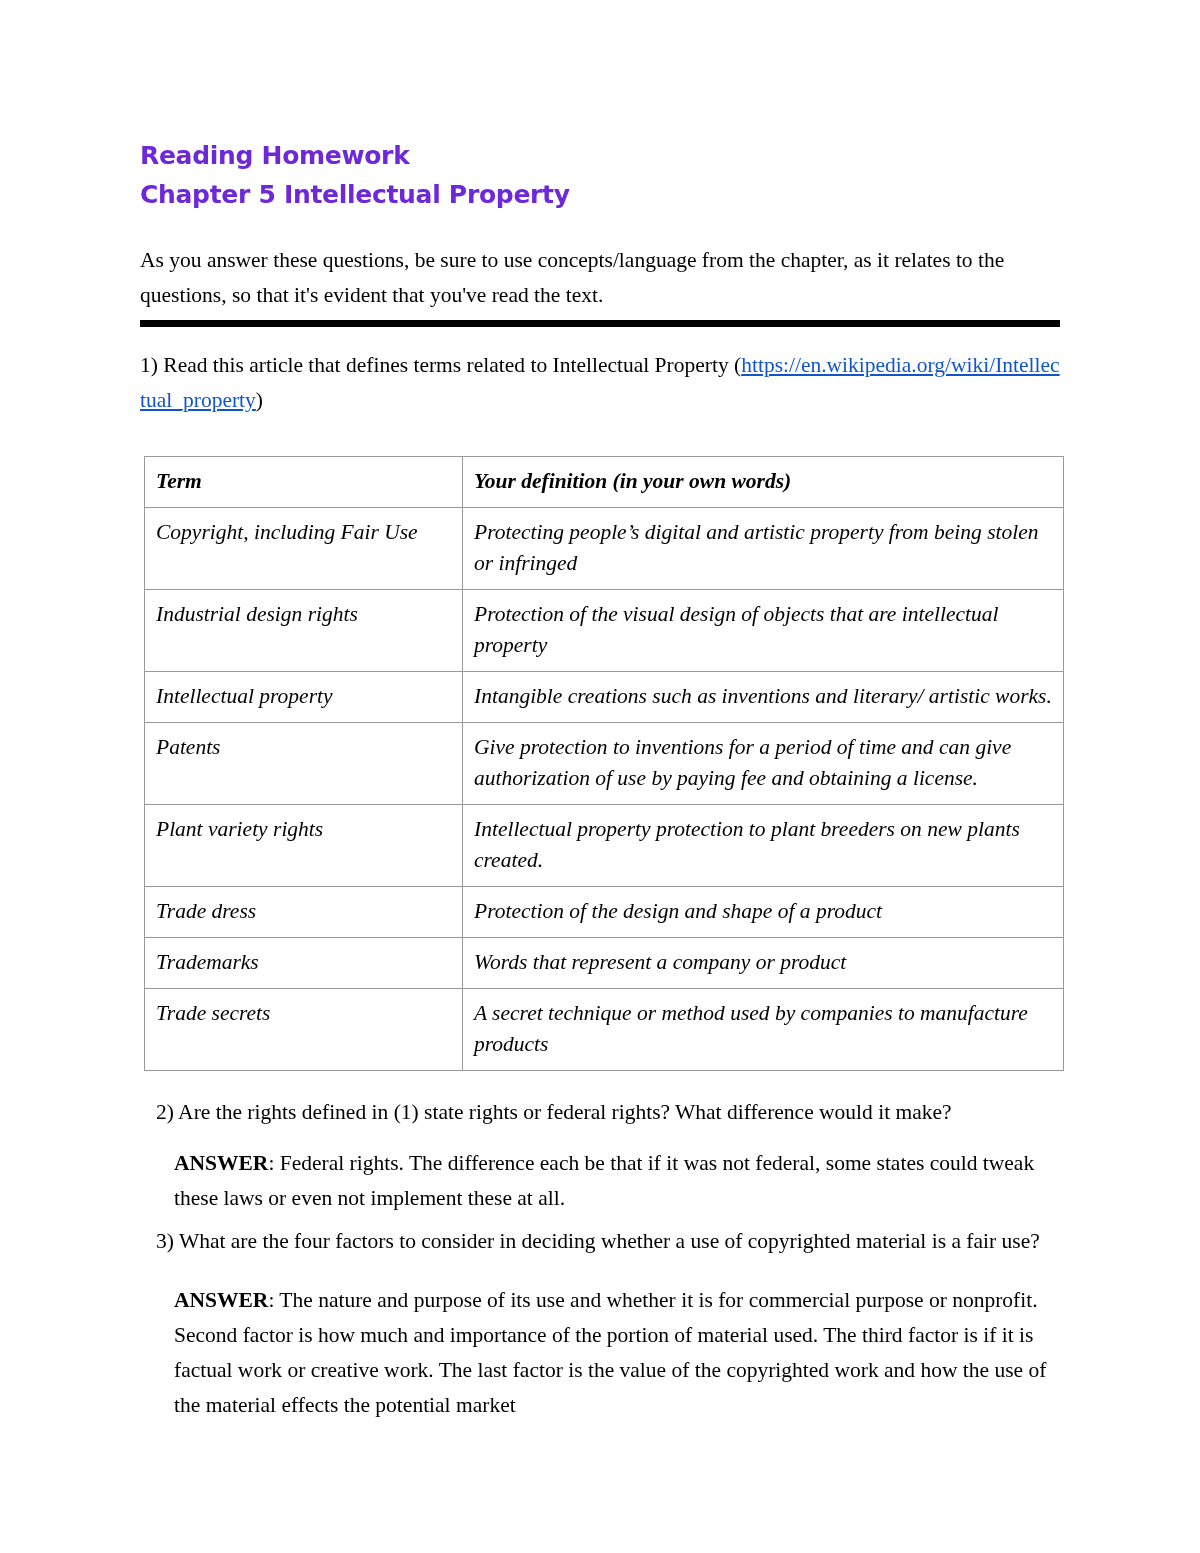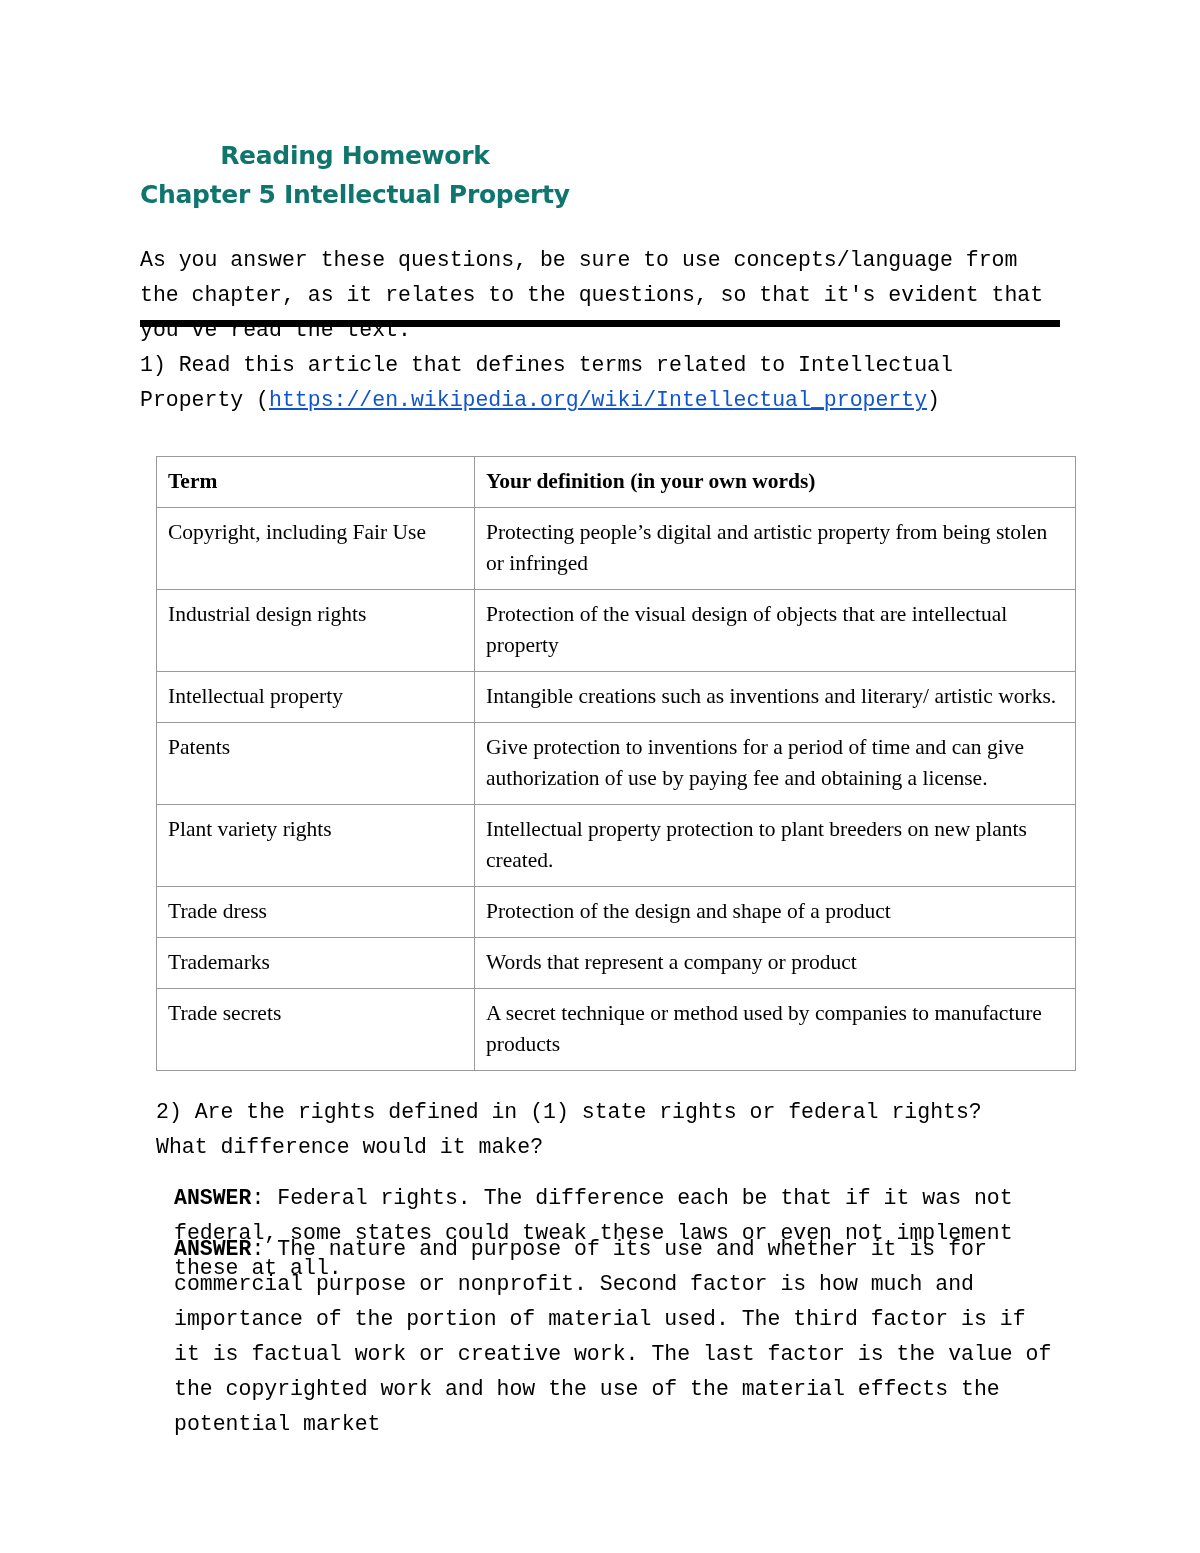--- a/index.html
+++ b/index.html
@@ -20,34 +20,33 @@
     top: 0;
     width: 920px;
   }
 
   
   .doc-title {
     font-family: "DejaVu Sans", "Liberation Sans", sans-serif;
     font-weight: bold;
     font-size: 25px;
     line-height: 39px;
-    color: #0f766e;
+    color: #6d28d9;
     letter-spacing: -0.3px;
     white-space: pre;
-    text-align: center;
   }
   .title-block {
     position: absolute;
     top: 136px;
     left: 0;
   }
 
   
   .body-text {
-    font-family: Liberation Mono, monospace;
+    font-family: Liberation Serif, serif;
     font-size: 21.5px;
     line-height: 35px;
     color: #000000;
   }
 
   .intro {
     position: absolute;
     top: 243px;
     left: 0;
     width: 918px;
@@ -75,24 +74,25 @@
   a.doc-link {
     color: #1155cc;
     text-decoration: underline;
     word-break: break-all;
   }
 
   
   .vocab-table {
     position: absolute;
     top: 456px;
-    left: 16px;
+    left: 4px;
     width: 919px;
     border-collapse: collapse;
     table-layout: fixed;
+    font-style: italic;
   }
   .vocab-table td, .vocab-table th {
     border: 1px solid #9a9a9a;
     vertical-align: top;
     padding: 9px 11px 10px 11px;
     font-family: "Liberation Serif", "DejaVu Serif", serif;
     font-size: 21.5px;
     line-height: 31px;
     color: #000000;
     text-align: left;
@@ -184,17 +184,18 @@
         </tr>
       </tbody>
     </table>
 
     <div class="qa body-text" id="q2-block">
       <p>2) Are the rights defined in (1) state rights or federal rights? What difference would it make?</p>
       <p class="answer"><b>ANSWER</b><span>: Federal rights. The difference each be that if it was not federal, some states could tweak these laws or even not implement these at all.</span></p>
     </div>
 
     <div class="qa body-text" id="q3-block">
+      <p>3) What are the four factors to consider in deciding whether a use of copyrighted material is a fair use?</p>
       <p class="answer" style="margin-top:24px !important;"><b>ANSWER</b><span>: The nature and purpose of its use and whether it is for commercial purpose or nonprofit. Second factor is how much and importance of the portion of material used. The third factor is if it is factual work or creative work. The last factor is the value of the copyrighted work and how the use of the material effects the potential market</span></p>
     </div>
 
   </div>
 </div>
 
 </body></html>

